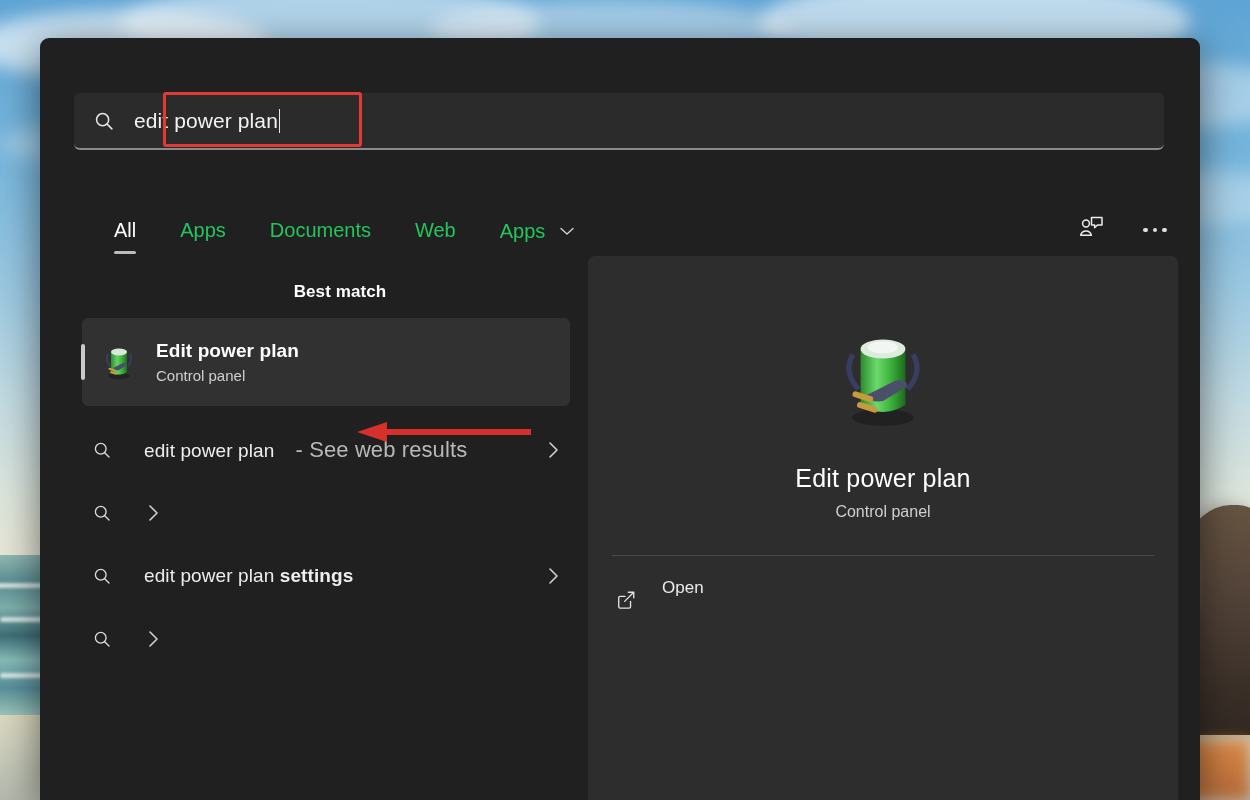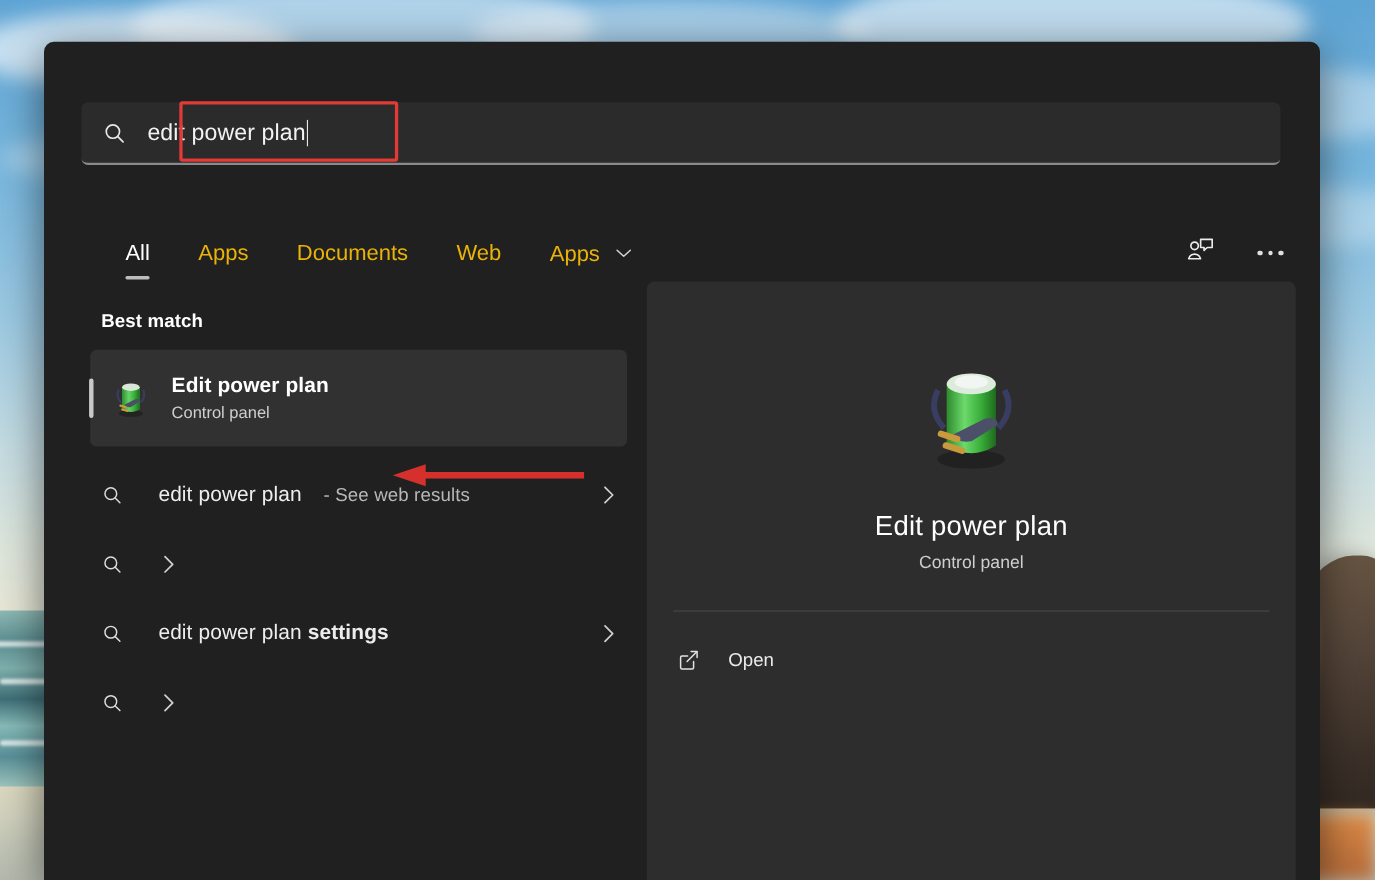--- a/index.html
+++ b/index.html
@@ -85,40 +85,40 @@
 
   
   #annot-box {
     position:absolute; left:89px; top:-1px; width:199px; height:55px;
     border:3px solid #e23a36; border-radius:3px; pointer-events:none;
   }
 
   
   #tabs { position:absolute; left:52px; top:180px; display:flex; align-items:center; gap:0; }
   .tab {
-    position:relative; color:#eab308; font-size:20px; padding:0 22px;
+    position:relative; color:#22c55e; font-size:20px; padding:0 22px;
     cursor:default; white-space:nowrap;
   }
   .tab.active { color:#ffffff; }
   .tab.active::after {
     content:""; position:absolute; left:50%; transform:translateX(-50%);
     bottom:-12px; width:22px; height:3px; background:#bcbcbc; border-radius:2px;
   }
   .chev-down { display:inline-block; margin-left:9px; vertical-align:2px; }
 
   #tab-actions { position:absolute; right:24px; top:175px; display:flex; align-items:center; gap:22px; }
   .tab-action { width:42px; height:34px; display:flex; align-items:center; justify-content:center; cursor:default; }
   .dots { display:flex; gap:5px; }
   .dots i { width:4.5px; height:4.5px; background:#e0e0e0; border-radius:50%; display:block; }
 
   
   #left-col { position:absolute; left:0; top:236px; width:548px; bottom:0; }
   .section-head {
     color:#ffffff; font-size:17px; font-weight:bold;
-    padding-left:52px; letter-spacing:.1px;
+    padding-left:52px; letter-spacing:.1px;text-align:center;
   }
   #best-head { margin-top:8px; }
   #web-head  { margin-top:26px; }
 
   #best-row {
     position:relative; margin:16px 0 0 42px; width:488px; height:88px;
     background:#313131; border-radius:6px;
     display:flex; align-items:center; cursor:default;
   }
   #best-sel-bar {
@@ -134,34 +134,34 @@
   #annot-arrow { position:absolute; left:271px; top:103px; width:180px; height:22px; pointer-events:none; }
 
   #web-list { margin-top:12px; }
   .web-item {
     display:flex; align-items:center; height:63px;
     padding-left:52px; padding-right:26px; cursor:default;
   }
   .web-ico { width:52px; flex:0 0 52px; display:flex; align-items:center; }
   .web-label { flex:1; color:#ededed; font-size:19px; white-space:nowrap; letter-spacing:.1px; }
   .web-label b { font-weight:bold; }
-  .web-label .dim { color:#b8b8b8; font-size:17px;padding-left:15px; }
+  .web-label .dim { color:#b8b8b8; font-size:22px;padding-left:15px; }
   .chev-right { flex:0 0 18px; display:flex; align-items:center; justify-content:center; }
 
   
   #preview {
     position:absolute; left:548px; top:218px; right:22px; bottom:0;
     background:#2d2d2d; border-radius:7px 7px 0 0;
   }
   #pv-icon { margin:56px auto 0; width:130px; height:130px; display:flex; align-items:center; justify-content:center; }
   #pv-title { text-align:center; margin-top:22px; color:#ffffff; font-size:25px; letter-spacing:.2px; }
   #pv-sub { text-align:center; margin-top:10px; color:#cfcfcf; font-size:16px; }
   #pv-divider { margin:34px 24px 0; height:1px; background:#4a4a4a; }
   #pv-actions { margin-top:22px; }
-  .pv-action { display:flex; align-items:center; height:44px; padding-left:28px; cursor:default; }
+  .pv-action { display:flex; height:44px; padding-left:28px; cursor:default; }
   .pv-action-ico { width:46px; display:flex; align-items:center; }
   .pv-action-label { color:#ebebeb; font-size:17px; }
 </style>
 </head>
 <body>
 
 <div id="wallpaper">
   <div class="sky"></div>
   <div class="cloud c1"></div>
   <div class="cloud c2"></div>

